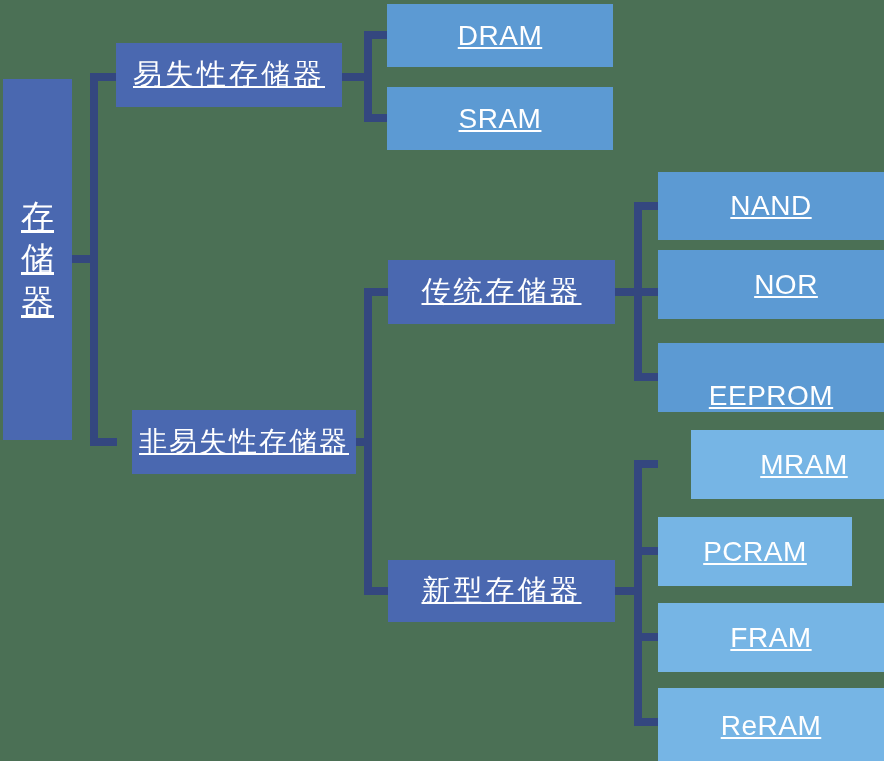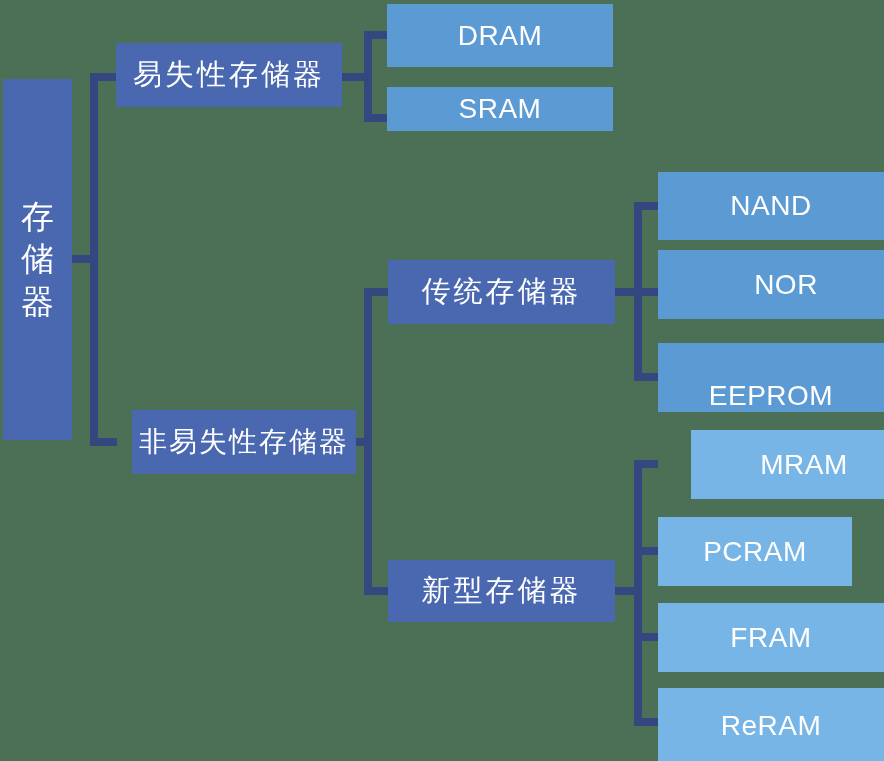--- a/index.html
+++ b/index.html
@@ -16,20 +16,21 @@
   }
   .node {
     position: absolute;
     display: flex;
     align-items: center;
     justify-content: center;
     color: #ffffff;
     box-sizing: border-box;
     text-align: center;
     z-index: 2;
+    text-decoration: underline;
   }
   .node-dark   { background: var(--dark-box, #4a68b0); }
   .node-medium { background: var(--medium-box, #5c9ad3); }
   .node-light  { background: var(--light-box, #76b5e5); }
   .cn {
     font-size: 29px;
     letter-spacing: 3px;
     font-weight: 400;
     white-space: nowrap;
   }
@@ -103,21 +104,21 @@
   <div class="node node-dark" style="left:388px;top:260px;width:227px;height:64px;">
     <span class="cn">传统存储器</span>
   </div>
   <div class="node node-dark" style="left:388px;top:560px;width:227px;height:62px;">
     <span class="cn">新型存储器</span>
   </div>
 
   <div class="node node-medium" style="left:387px;top:4px;width:226px;height:63px;">
     <span class="latin">DRAM</span>
   </div>
-  <div class="node node-medium" style="left:387px;top:87px;width:226px;height:44px;">
+  <div class="node node-medium" style="left:387px;top:87px;width:226px;height:63px;">
     <span class="latin">SRAM</span>
   </div>
 
   <div class="node node-medium" style="left:658px;top:172px;width:226px;height:68px;">
     <span class="latin">NAND</span>
   </div>
   <div class="node node-medium" style="left:658px;top:250px;width:256px;height:69px;align-items:center;">
     <span class="latin">NOR</span>
   </div>
   <div class="node node-medium" style="left:658px;top:343px;width:226px;height:69px;align-items:flex-end;">

